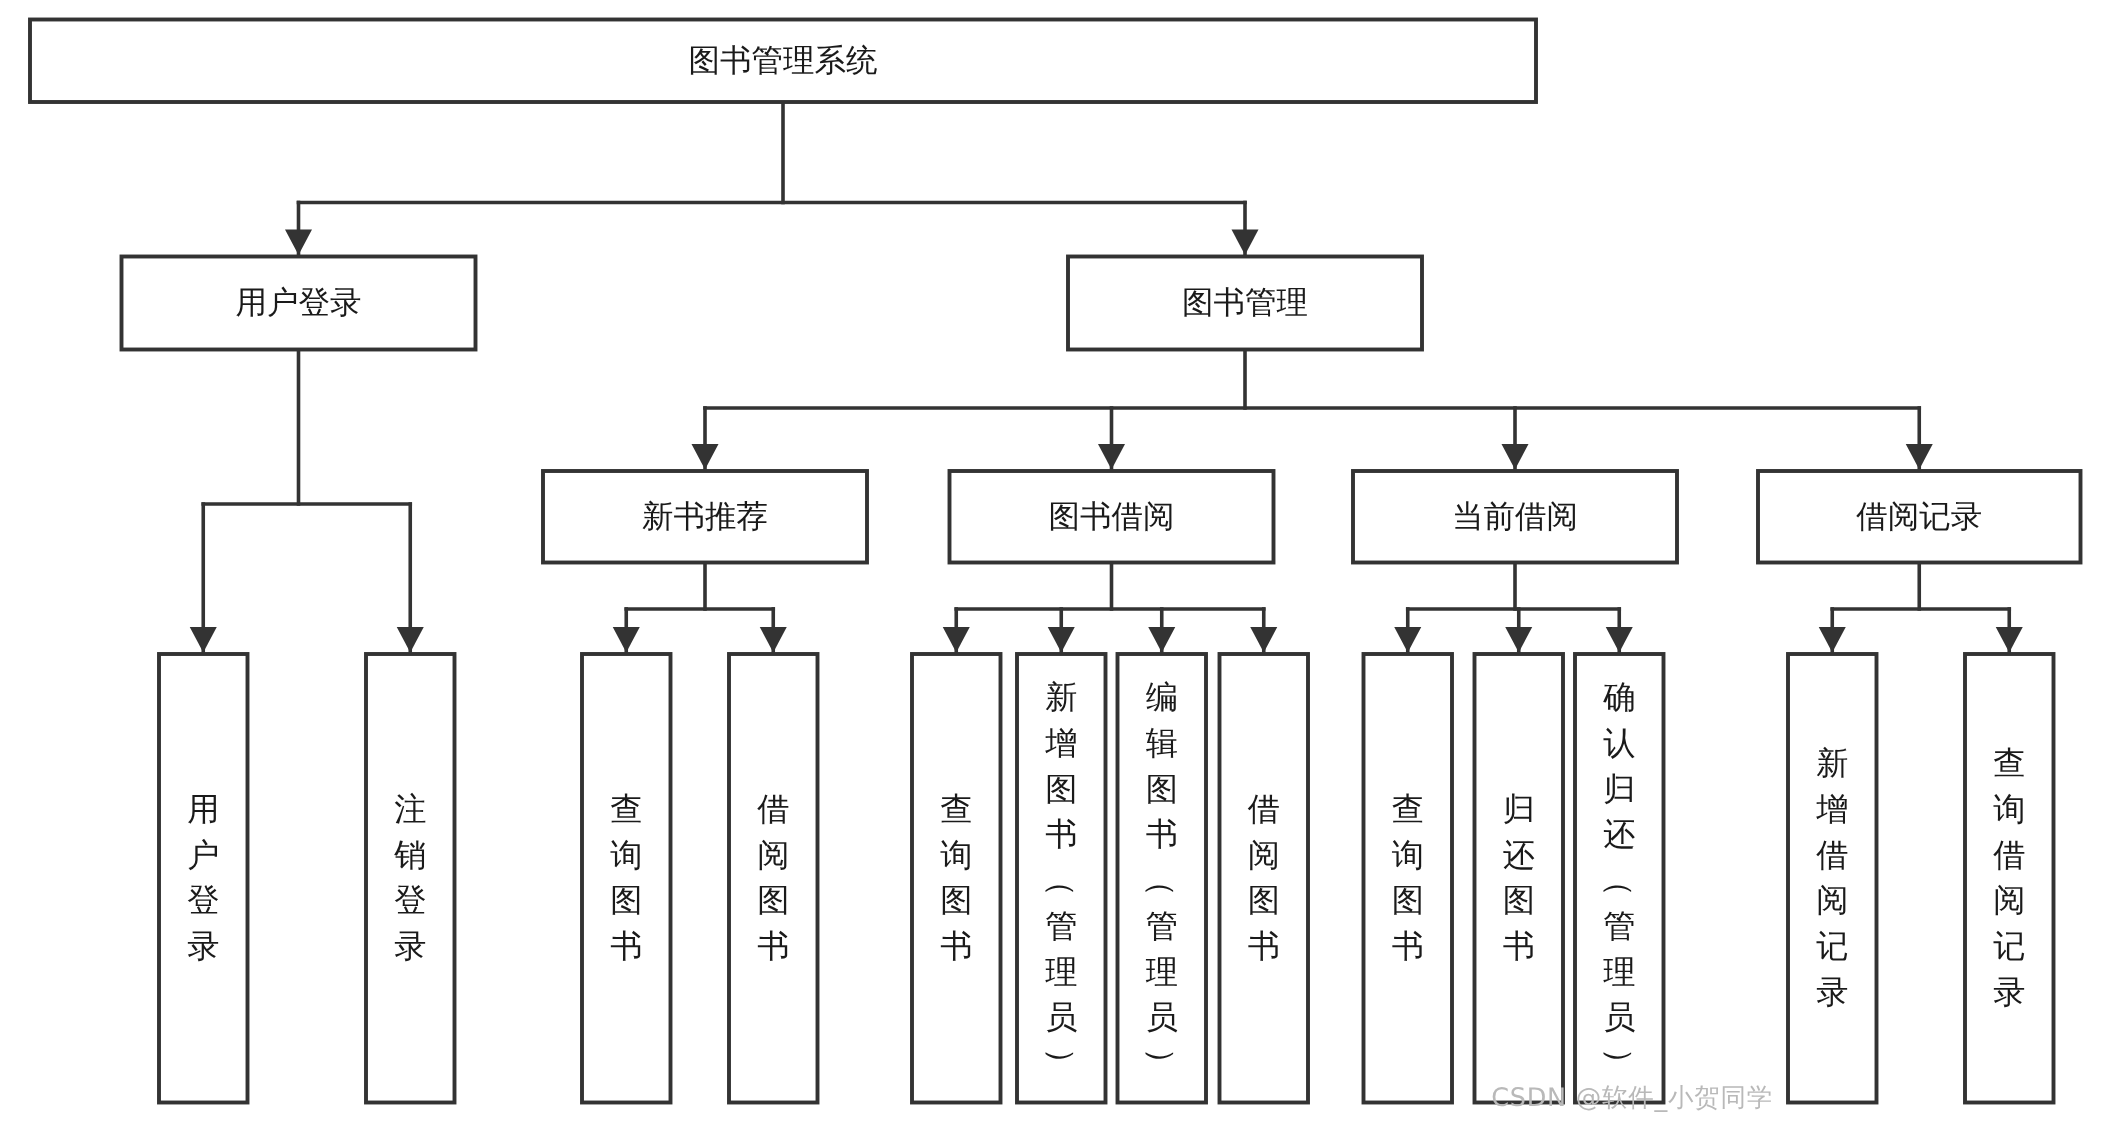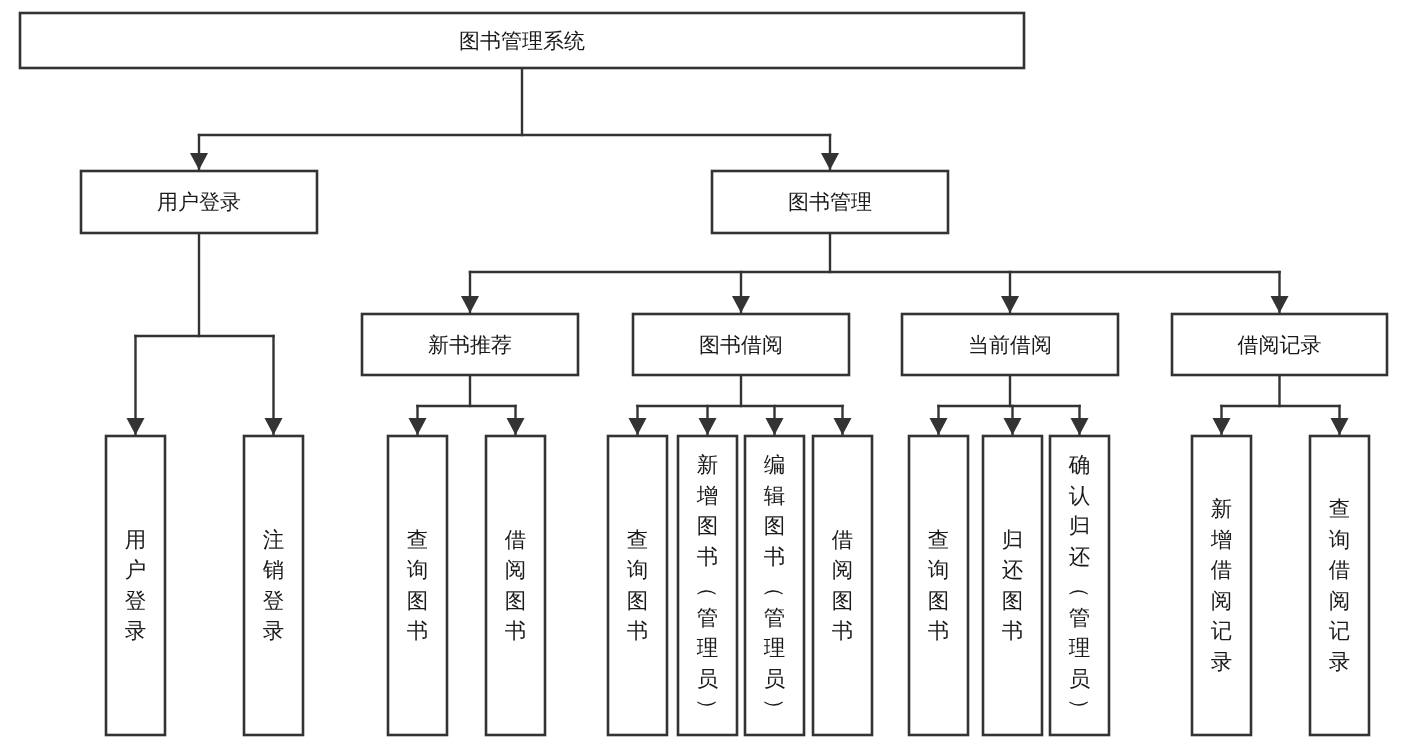--- a/index.html
+++ b/index.html
@@ -259,13 +259,14 @@
           <rect x="1310" y="436" width="59" height="299" class="node-box"></rect>
           <text x="1339.5" y="516" class="leaf-label">查</text>
           <text x="1339.5" y="546.5" class="leaf-label">询</text>
           <text x="1339.5" y="577" class="leaf-label">借</text>
           <text x="1339.5" y="607.5" class="leaf-label">阅</text>
           <text x="1339.5" y="638" class="leaf-label">记</text>
           <text x="1339.5" y="668.5" class="leaf-label">录</text>
         </g>
       </g>
   </svg>
+  <div class="watermark">CSDN @软件_小贺同学</div>
 </div>
 
 </body></html>

